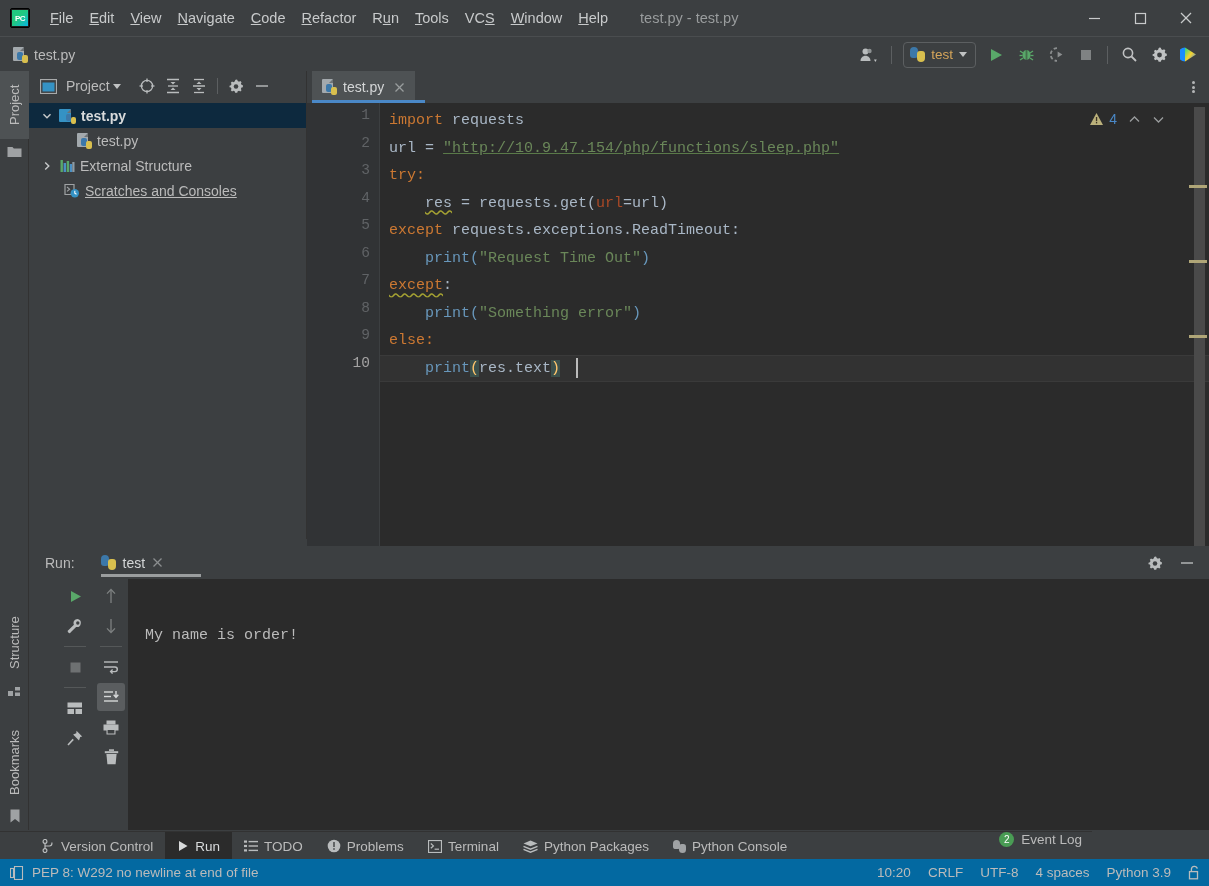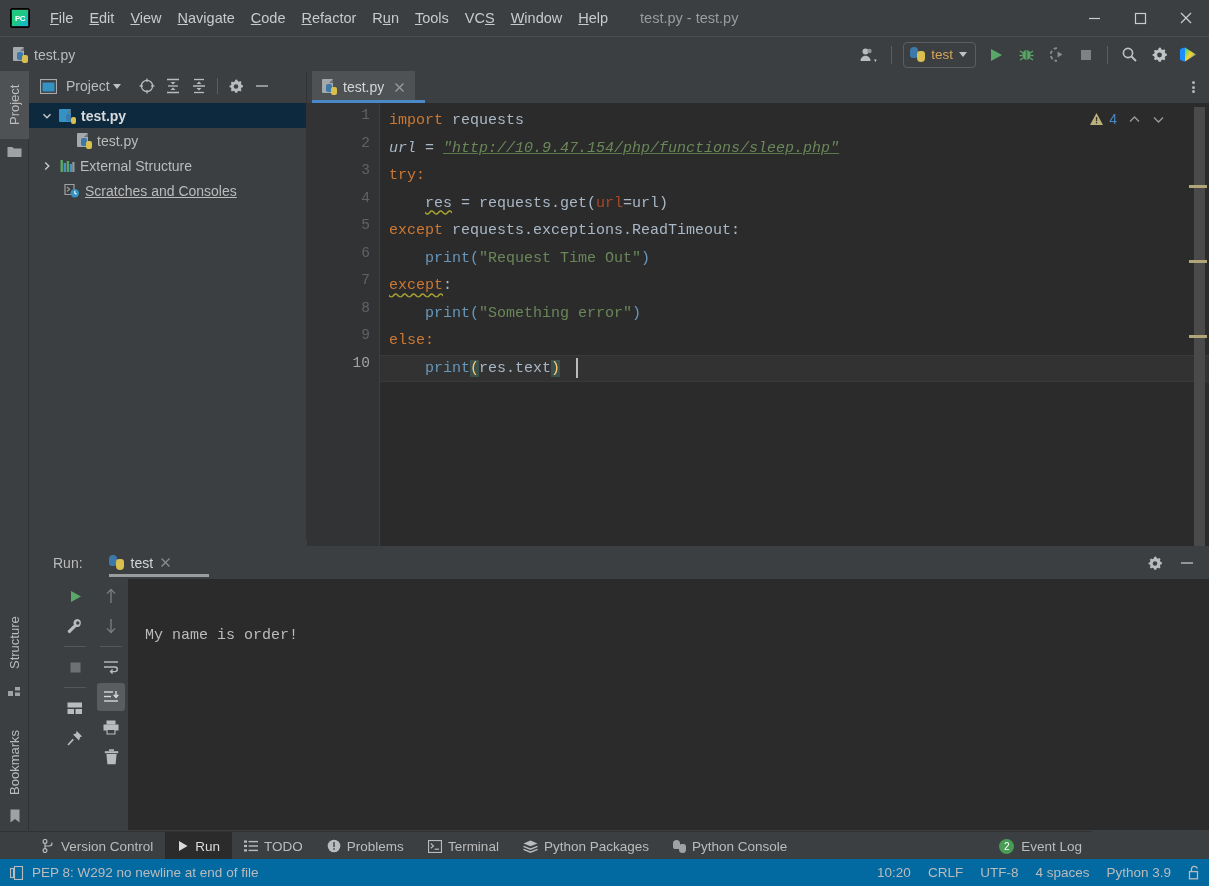--- a/index.html
+++ b/index.html
@@ -241,21 +241,21 @@
 
   
   .run-panel {
     position: absolute; left: 29px; top: 546px; width: 1180px; height: 284px;
     background: #3c3f41;
   }
   .run-header {
     position: absolute; left: 0; top: 0; width: 1180px; height: 33px;
     display: flex; align-items: center;
   }
-  .run-label { font-size: 14px; color: #bbbbbb; margin-left: 24px; }
+  .run-label { font-size: 14px; color: #bbbbbb; margin-left: 16px; }
   .run-tab {
     display: flex; align-items: center; gap: 7px; margin-left: 26px; position: relative;
     height: 33px;
   }
   .run-tab-label { font-size: 14px; color: #d4d6d7; }
   .run-tab-underline {
     position: absolute; left: 0; bottom: 2px; width: 100px; height: 3px; background: #9a9d9e;
   }
   .run-header-right {
     position: absolute; right: 8px; top: 0; height: 33px; display: flex; align-items: center; gap: 4px;
@@ -281,21 +281,21 @@
     padding: 9px 0 0 17px; box-sizing: border-box;
     white-space: pre; overflow: hidden;
   }
   .console-line { height: 27px; line-height: 27px; }
 
   
   .bottom-tabs {
     position: absolute; left: 0; top: 831px; width: 1092px; height: 28px;
     background: #3c3f41;
     border-top: 1px solid #323232;
-    display: flex; align-items: center;
+    display: flex; 
   }
   .btab {
     display: flex; align-items: center; gap: 6px; height: 28px; padding: 0 12px;
     font-size: 13.5px; color: #bbbbbb; white-space: nowrap;
   }
   .btab.active { background: #2b2b2b; color: #d8dadb; }
   .btab-right {
     position: absolute; right: 10px; display: flex; align-items: center; gap: 7px;
   }
   .badge {
@@ -626,21 +626,21 @@
         <div class="gutter-line" style="top:196.5px;">8</div>
         <div class="gutter-line" style="top:224px;">9</div>
         <div class="gutter-line" style="top:251.5px; color:#a4a3a3;">10</div>
       </div>
 
       <div class="code">
         <div class="caretline" style="top:251.5px;"></div>
 
         <div class="cl" style="top:4px;"><span class="kw">import</span><span> requests</span></div>
 
-        <div class="cl" style="top:31.5px;font-style:italic;"><span>url</span><span> = </span><span class="url">"http://10.9.47.154/php/functions/sleep.php"</span></div>
+        <div class="cl" style="top:31.5px;"><span>url</span><span> = </span><span class="url">"http://10.9.47.154/php/functions/sleep.php"</span></div>
 
         <div class="cl" style="top:59px;"><span class="kw">try:</span></div>
 
         <div class="cl" style="top:114px;"><span class="kw">except</span><span> requests.exceptions.ReadTimeout:</span></div>
 
         <div class="cl" style="top:86.5px;">    <span class="warn-squig">res</span><span> = requests.get(</span><span class="named">url</span><span>=url)</span></div>
 
         <div class="cl" style="top:141.5px;">    <span class="fn">print</span><span class="fn">(</span><span class="str">"Request Time Out"</span><span class="fn">)</span></div>
 
         <div class="cl" style="top:169px;"><span class="kw warn-squig">except</span><span>:</span></div>

